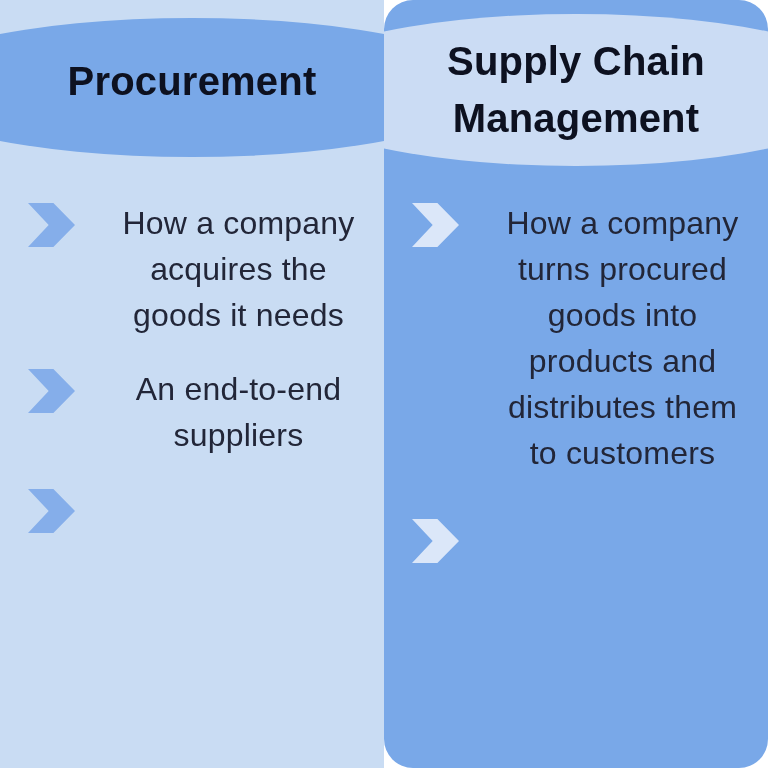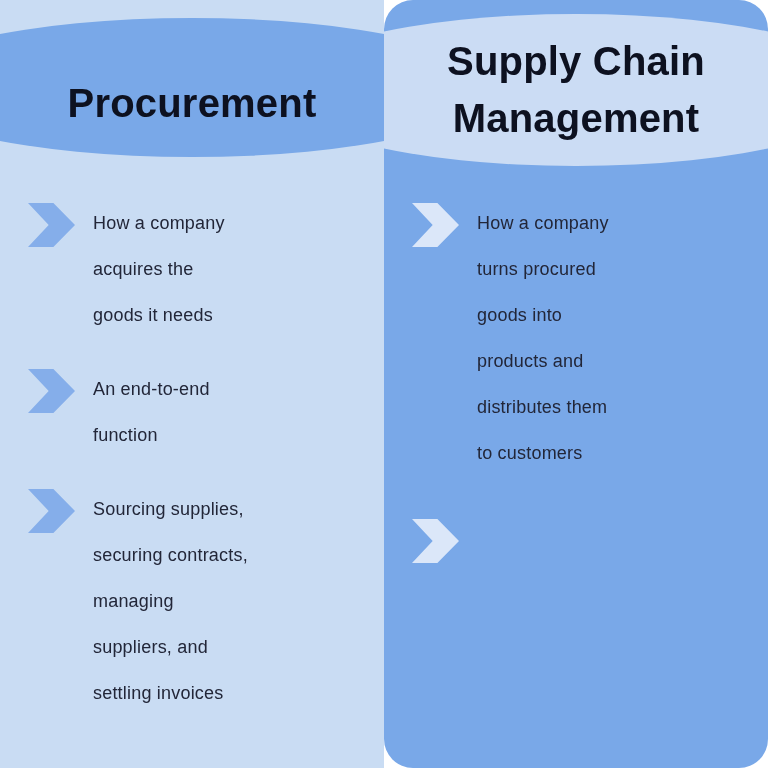--- a/index.html
+++ b/index.html
@@ -45,21 +45,21 @@
     align-items: center;
     justify-content: center;
     text-align: center;
     white-space: pre-line;
     font-weight: 700;
     font-size: 40px;
     line-height: 57px;
     color: #0d1120;
     letter-spacing: 0.2px;
   }
-  .title-left  { top: 34px; height: 139px; }
+  .title-left  { top: 12px; height: 139px; }
   .title-right { top: 14px; height: 152px; }
 
   .bullets {
     margin: 28px 0 0 28px;
   }
   .bullet {
     display: flex;
     align-items: flex-start;
     margin-bottom: 28px;
   }
@@ -71,25 +71,26 @@
     height: 44px;
     margin: 3px 18px 0 0;
     clip-path: polygon(0% 0%, 54% 0%, 100% 50%, 54% 100%, 0% 100%, 44% 50%);
   }
   .chev-medium { background: #85aeea; }
   .chev-light  { background: #dbe7f9; }
 
   .bullet-text {
     margin: 0;
     width: 292px;
-    font-size: 18px;
+    font-size: 32px;
     line-height: 46px;
     color: #222638;
     white-space: pre-line;
     letter-spacing: 0.2px;
+    text-align: center;
   }
 </style>
 </head>
 <body>
 
 <div class="canvas">
 
   <section class="col col-left">
     <header class="col-header">
       <div class="ellipse ellipse-medium"></div>
@@ -99,29 +100,24 @@
     <div class="bullets">
       <div class="bullet">
         <span class="chev chev-medium"></span>
         <p class="bullet-text">How a company
 acquires the
 goods it needs</p>
       </div>
       <div class="bullet">
         <span class="chev chev-medium"></span>
         <p class="bullet-text">An end-to-end
-function</p>
+suppliers</p>
       </div>
       <div class="bullet">
         <span class="chev chev-medium"></span>
-        <p class="bullet-text">Sourcing supplies,
-securing contracts,
-managing
-suppliers, and
-settling invoices</p>
       </div>
     </div>
   </section>
 
   <section class="col col-right">
     <header class="col-header">
       <div class="ellipse ellipse-light"></div>
       <h1 class="title title-right">Supply Chain
 Management</h1>
     </header>

